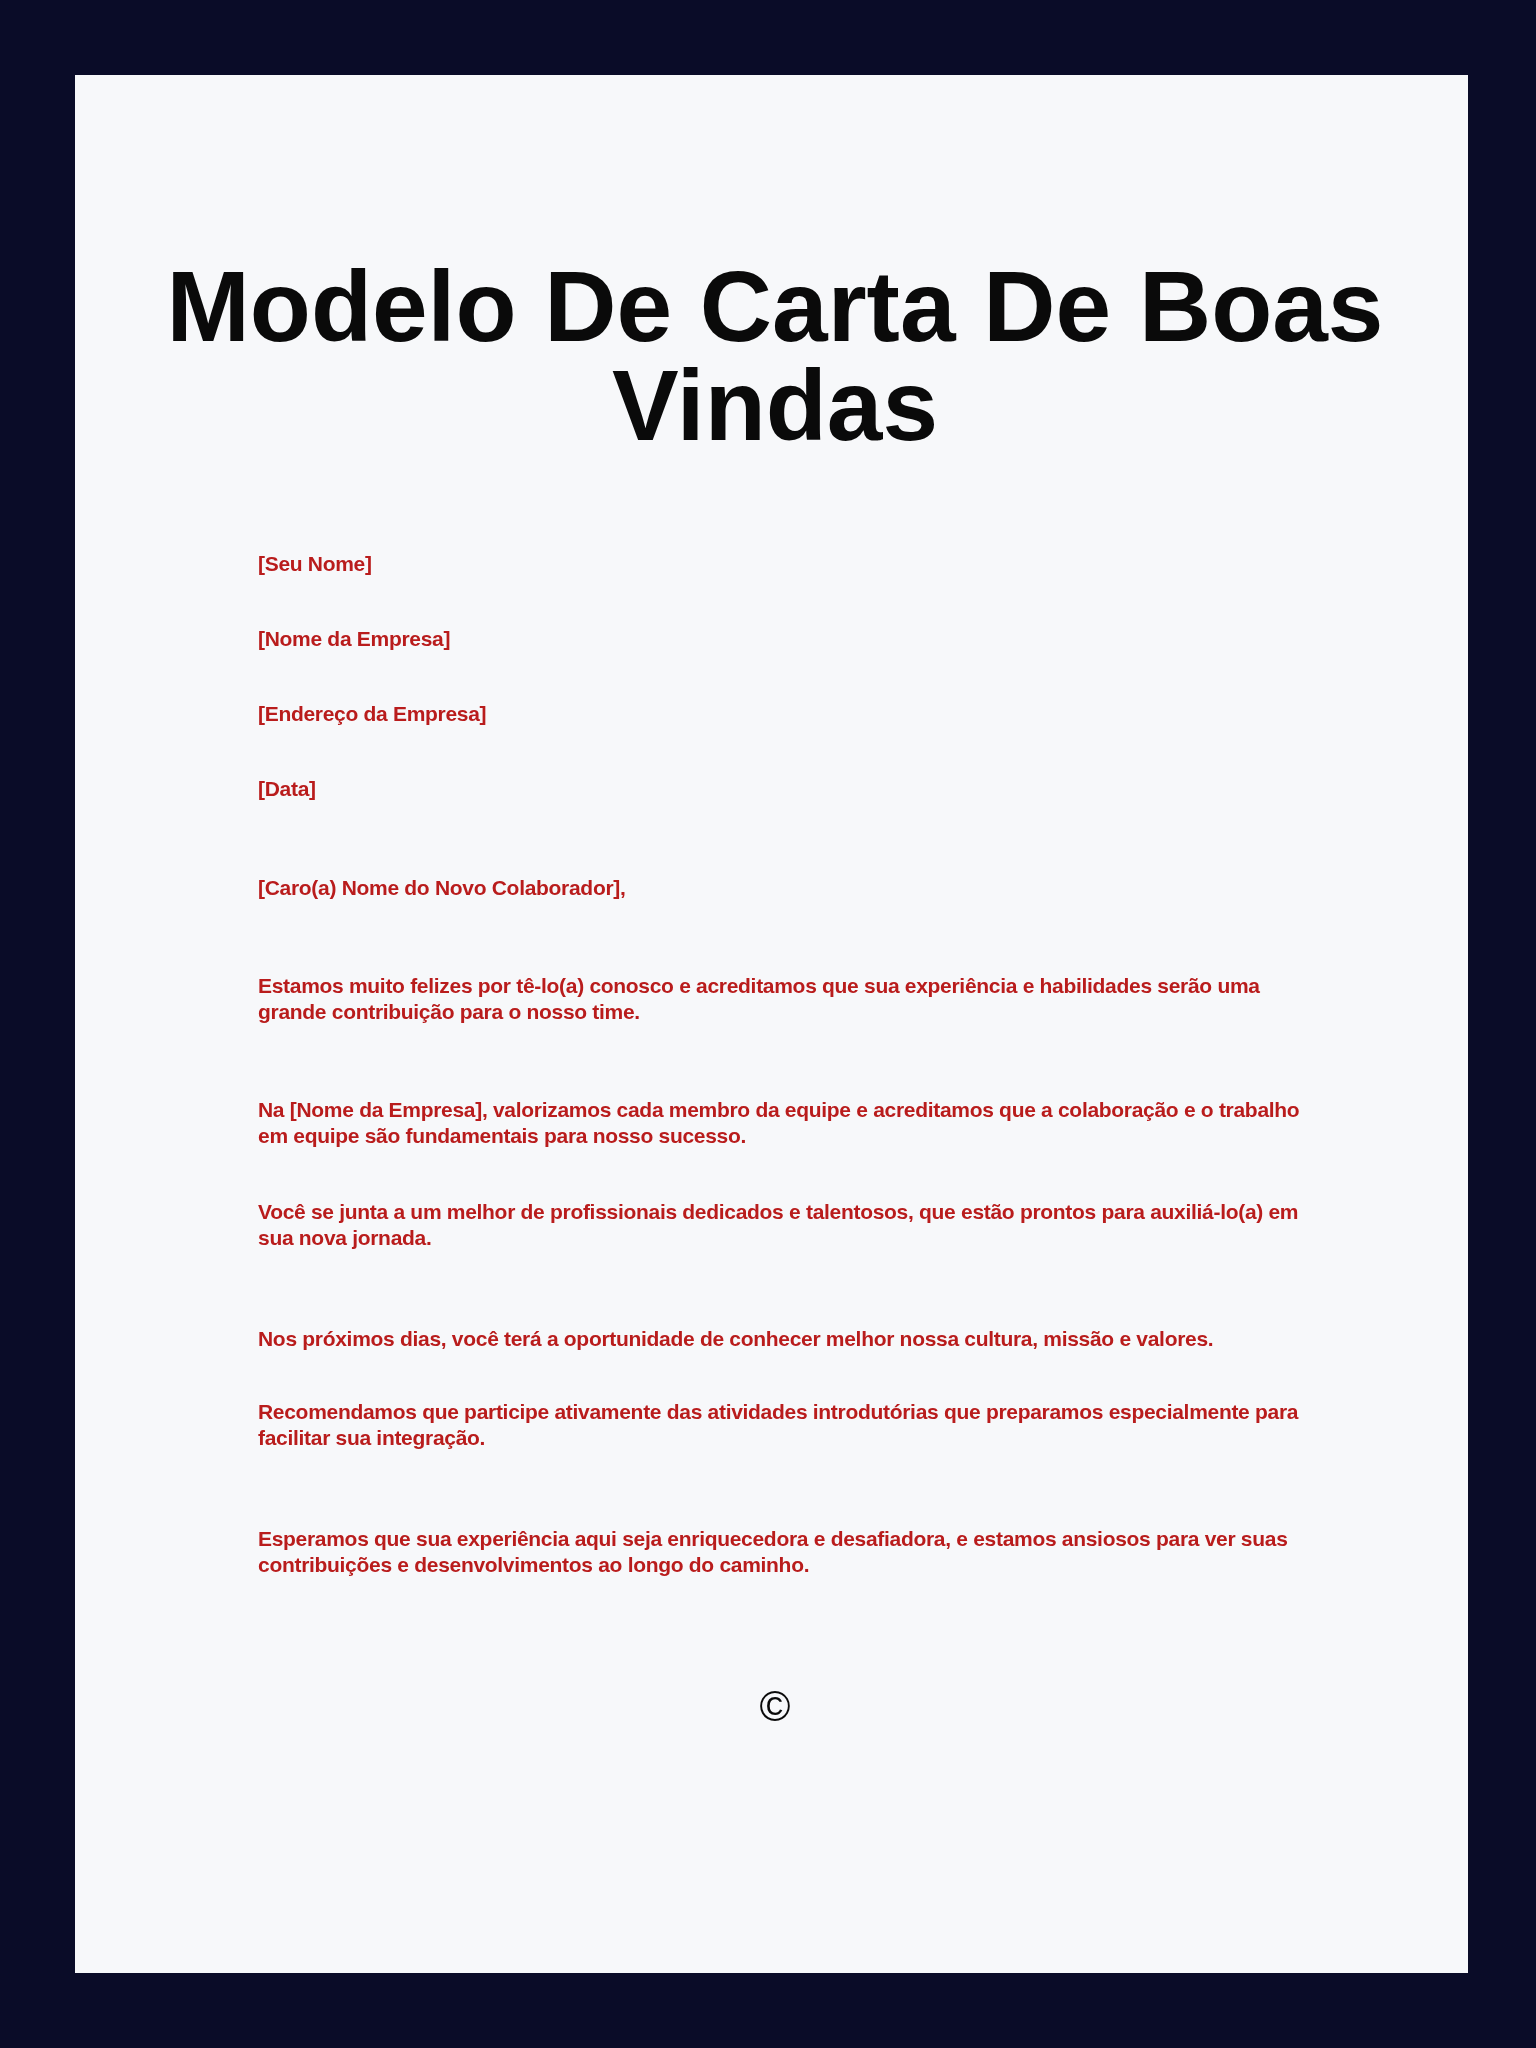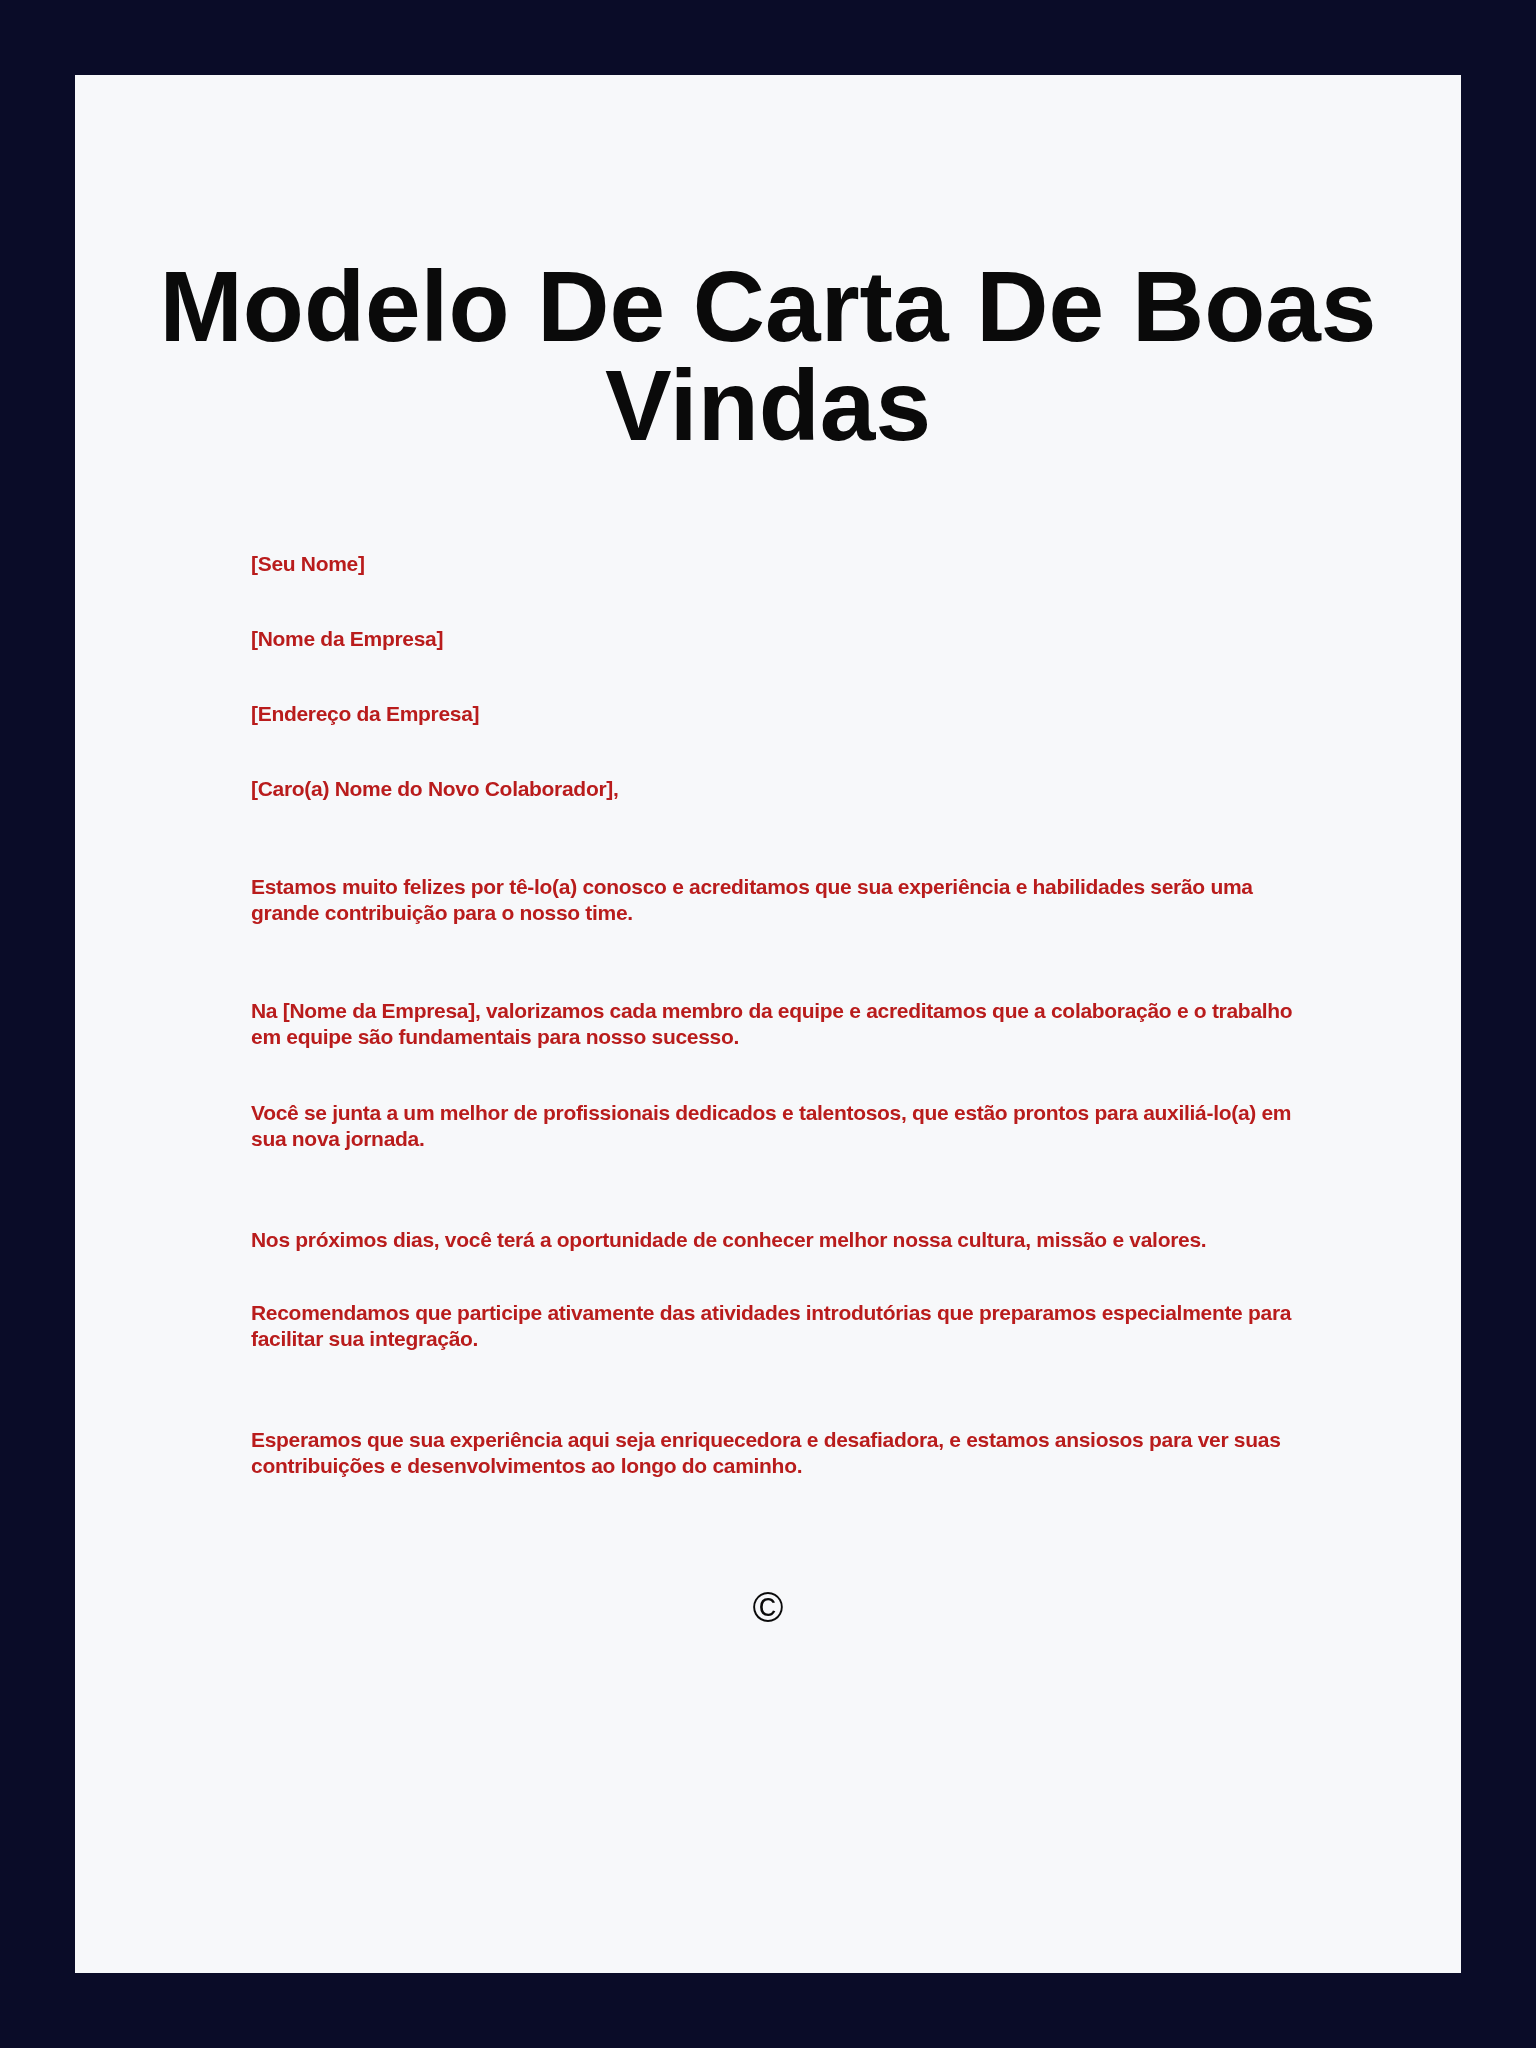--- a/index.html
+++ b/index.html
@@ -15,20 +15,21 @@
     -webkit-font-smoothing: antialiased;
   }
   .paper {
     position: absolute;
     left: 75px;
     top: 75px;
     width: 1386px;
     height: 1898px;
     background: #f7f8fa;
     overflow: hidden;
+    padding-left: 7px;
   }
   .doc-title {
     margin: 0;
     padding: 182px 36px 0 36px;
     text-align: center;
     font-size: 100px;
     line-height: 99px;
     font-weight: 700;
     color: #0a0a0a;
     letter-spacing: 0;
@@ -73,20 +74,21 @@
   <div class="letter">
 
     <p class="ph">[Seu Nome]</p>
 
 
     <p class="ph">[Nome da Empresa]</p>
 
     <p class="ph">[Endereço da Empresa]</p>
 
 
+    <p class="ph-last">[Data]</p>
 
     <p class="salut">[Caro(a) Nome do Novo Colaborador],</p>
 
 
     <p class="p2">Estamos muito felizes por tê-lo(a) conosco e acreditamos que sua experiência e habilidades serão uma
 grande contribuição para o nosso time.</p>
 
     <p class="p3">Na [Nome da Empresa], valorizamos cada membro da equipe e acreditamos que a colaboração e o trabalho
 em equipe são fundamentais para nosso sucesso.</p>
 

